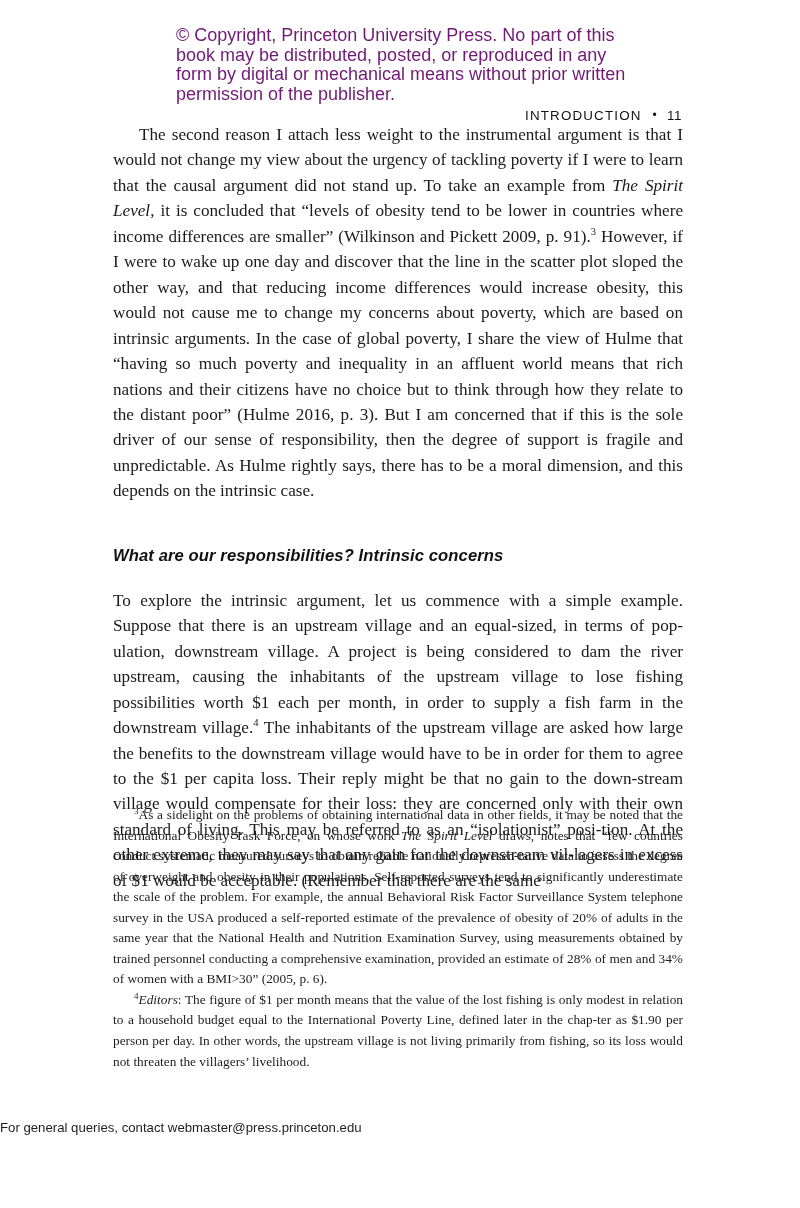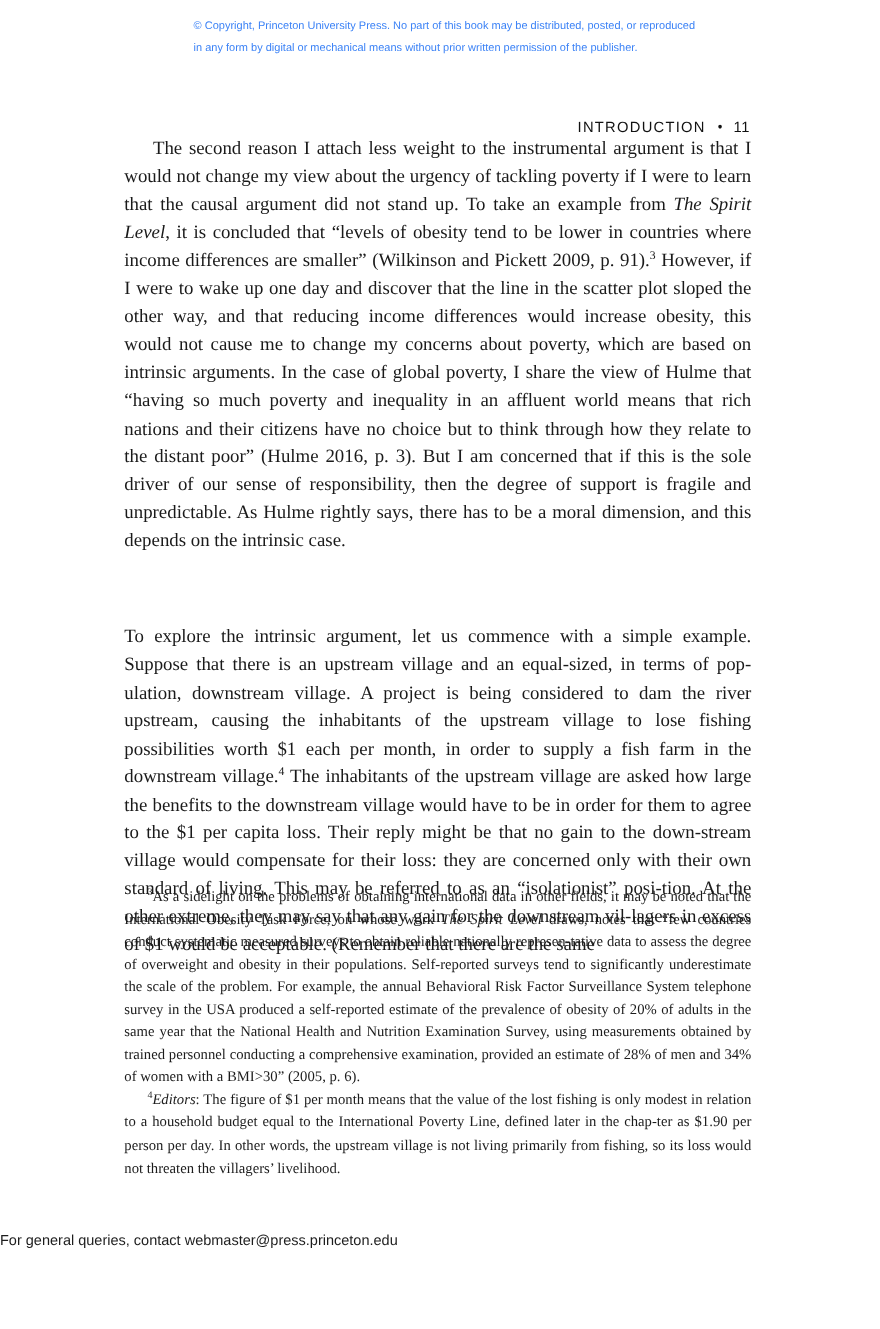--- a/index.html
+++ b/index.html
@@ -18,26 +18,26 @@
     height: 1208px;
     margin: 0 auto;
     background: #ffffff;
     overflow: hidden;
   }
 
   
   .copyright {
     position: absolute;
     left: 176px;
-    top: 14px;
+    top: 26px;
     width: 460px;
     font-family: "Liberation Sans", sans-serif;
-    font-size: 10px;
+    font-size: 18px;
     line-height: 19.5px;
-    color: #3b82f6;
+    color: #701a75;
     text-align: left;
   }
 
   
   .running-head {
     position: absolute;
     right: 118px;
     top: 84px;
     font-family: "Liberation Sans", sans-serif;
     font-size: 13.4px;
@@ -138,20 +138,21 @@
   <div class="running-head">
     <span>INTRODUCTION</span><span class="rh-bullet">•</span><span class="rh-folio">11</span>
   </div>
 
   <div class="body-col">
 
     <p class="body indent"><span>The second reason I attach less weight to the instrumental argument is that I would not change my view about the urgency of tackling poverty if I were to learn that the causal argument did not stand up. To take an example from </span><i>The Spirit Level</i><span>, it is concluded that “levels of obesity tend to be lower in countries where income differences are smaller” (Wilkinson and Pickett 2009, p. 91).</span><sup class="fn">3</sup><span> However, if I were to wake up one day and discover that the line in the scatter plot sloped the other way, and that reducing income differences would increase obesity, this would not cause me to change my concerns about poverty, which are based on intrinsic arguments. In the case of global poverty, I share the view of Hulme that “having so much poverty and inequality in an affluent world means that rich nations and their citizens have no choice but to think through how they relate to the distant poor” (Hulme 2016, p. 3). But I am concerned that if this is the sole driver of our sense of responsibility, then the degree of support is fragile and unpredictable. As Hulme rightly says, there has to be a moral dimension, and this depends on the intrinsic case.</span></p>
 
     <div class="gap-before-heading"></div>
 
+    <h2 class="sec-heading">What are our responsibilities? Intrinsic concerns</h2>
 
     <div class="gap-after-heading"></div>
 
     <p class="body"><span>To explore the intrinsic argument, let us commence with a simple example. Suppose that there is an upstream village and an equal-sized, in terms of pop-ulation, downstream village. A project is being considered to dam the river upstream, causing the inhabitants of the upstream village to lose fishing possibilities worth $1 each per month, in order to supply a fish farm in the downstream village.</span><sup class="fn">4</sup><span> The inhabitants of the upstream village are asked how large the benefits to the downstream village would have to be in order for them to agree to the $1 per capita loss. Their reply might be that no gain to the down-stream village would compensate for their loss: they are concerned only with their own standard of living. This may be referred to as an “isolationist” posi-tion. At the other extreme, they may say that any gain for the downstream vil-lagers in excess of $1 would be acceptable. (Remember that there are the same</span></p>
 
   </div>
 
   <div class="footnotes">
 
     <p class="footnote"><sup class="fnmark">3</sup><span>As a sidelight on the problems of obtaining international data in other fields, it may be noted that the International Obesity Task Force, on whose work </span><i>The Spirit Level</i><span> draws, notes that “few countries conduct systematic measured surveys to obtain reliable nationally represen-tative data to assess the degree of overweight and obesity in their populations. Self-reported surveys tend to significantly underestimate the scale of the problem. For example, the annual Behavioral Risk Factor Surveillance System telephone survey in the USA produced a self-reported estimate of the prevalence of obesity of 20% of adults in the same year that the National Health and Nutrition Examination Survey, using measurements obtained by trained personnel conducting a comprehensive examination, provided an estimate of 28% of men and 34% of women with a BMI&gt;30” (2005, p. 6).</span></p>

